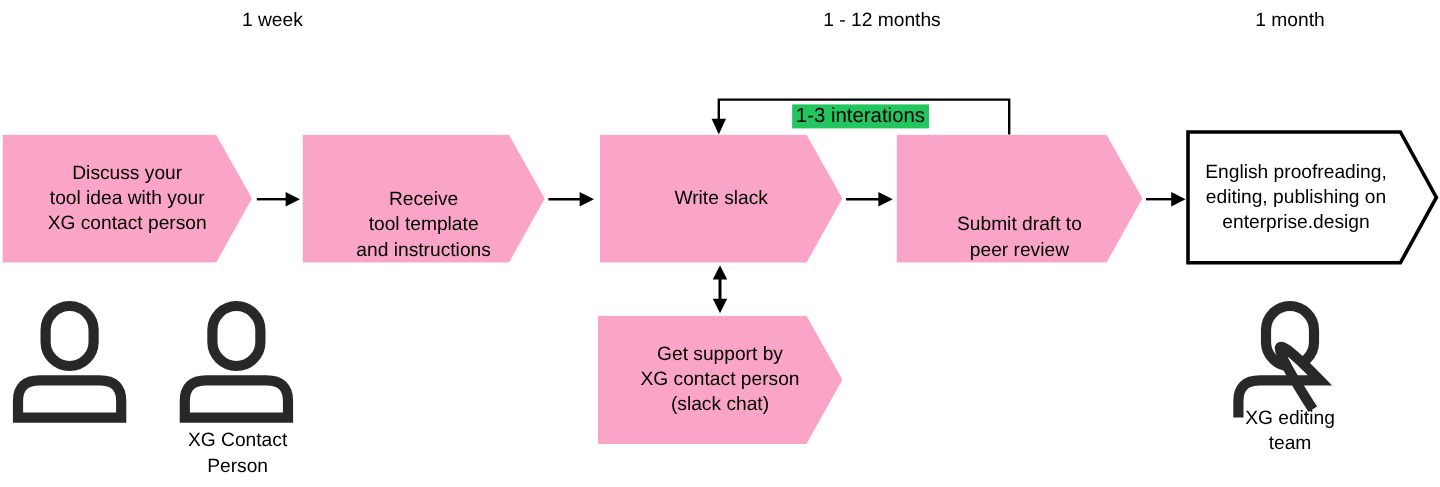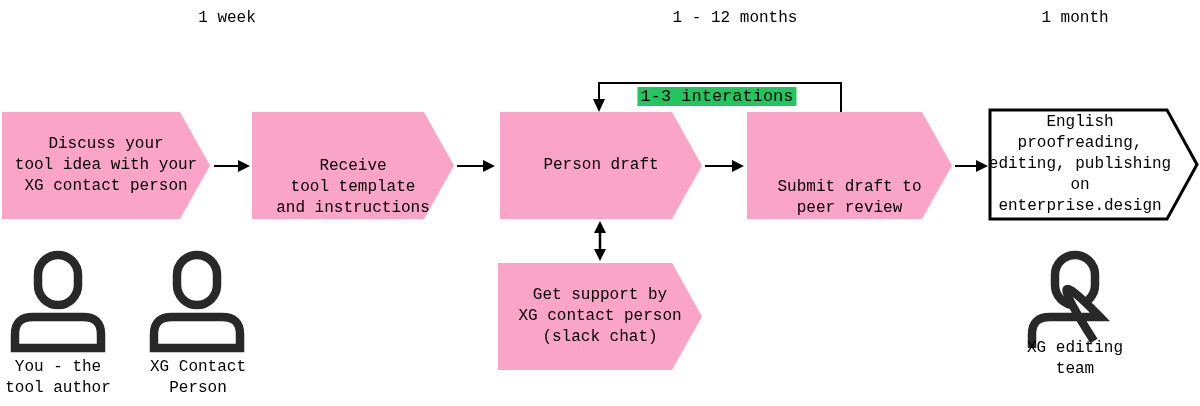--- a/index.html
+++ b/index.html
@@ -1,19 +1,19 @@
 <!DOCTYPE html>
 <html><head>
 <meta charset="utf-8">
 <style>
   html,body { margin:0; padding:0; background:#ffffff; }
   #canvas {
     position:relative; width:1200px; height:406px; overflow:hidden;
     background:#ffffff;
-    font-family:Liberation Mono, monospace;
+    font-family:Liberation Sans, sans-serif;
     color:#000000;
   }
   .abs { position:absolute; }
   .centered { transform:translateX(-50%); text-align:center; }
   .timeline-label { font-size:16px; white-space:nowrap; }
   .step {
     position:absolute; top:112px; height:107px;
     background:var(--step-fill, #FAA5C7);
     clip-path: polygon(0 0, calc(100% - 30px) 0, 100% 50%, calc(100% - 30px) 100%, 0 100%);
     display:flex; align-items:center; justify-content:center;
@@ -81,21 +81,21 @@
 XG contact person</div>
   </div>
 
   <div class="step" style="left:252px; width:202px;align-items:flex-end;">
     <div class="step-label">Receive
 tool template
 and instructions</div>
   </div>
 
   <div class="step" style="left:500px; width:202px;">
-    <div class="step-label">Person draft</div>
+    <div class="step-label">Write slack</div>
   </div>
 
   <div class="step" style="left:747px; width:205px;align-items:flex-end;">
     <div class="step-label">Submit draft to
 peer review</div>
   </div>
 
   <div class="final-step">
     <svg width="212" height="113" viewBox="0 0 212 113">
       <polygon points="2,2 179,2 209,56.5 179,111 2,111" fill="#ffffff" stroke="#000000" stroke-width="3"></polygon>
@@ -119,20 +119,18 @@
   </svg>
   <svg class="abs" style="left:149px; top:250px;" width="96" height="104" viewBox="0 0 96 104">
     <rect x="28" y="5" width="40" height="50" rx="20" fill="#fff" stroke="#282828" stroke-width="8.5"></rect>
     <path d="M5 98 V84 Q5 67 23 67 H73 Q91 67 91 84 V98 Z" fill="#fff" stroke="#282828" stroke-width="8.5"></path>
   </svg>
   <svg class="abs" style="left:1027px; top:250px;" width="96" height="104" viewBox="0 0 96 104">
     <rect x="28" y="5" width="40" height="50" rx="20" fill="#fff" stroke="#282828" stroke-width="8.5"></rect>
     <path d="M5 98 V84 Q5 67 23 67 H73 Q9 1 67 91 84 V98 Z" fill="#fff" stroke="#282828" stroke-width="8.5"></path>
   </svg>
 
-  <div class="abs centered person-label" style="left:58px; top:357px;">You - the
-tool author</div>
   <div class="abs centered person-label" style="left:198px; top:357px;">XG Contact
 Person</div>
   <div class="abs centered person-label" style="left:1075px; top:338px;">XG editing
 team</div>
 
 </div>
 
 </body></html>

